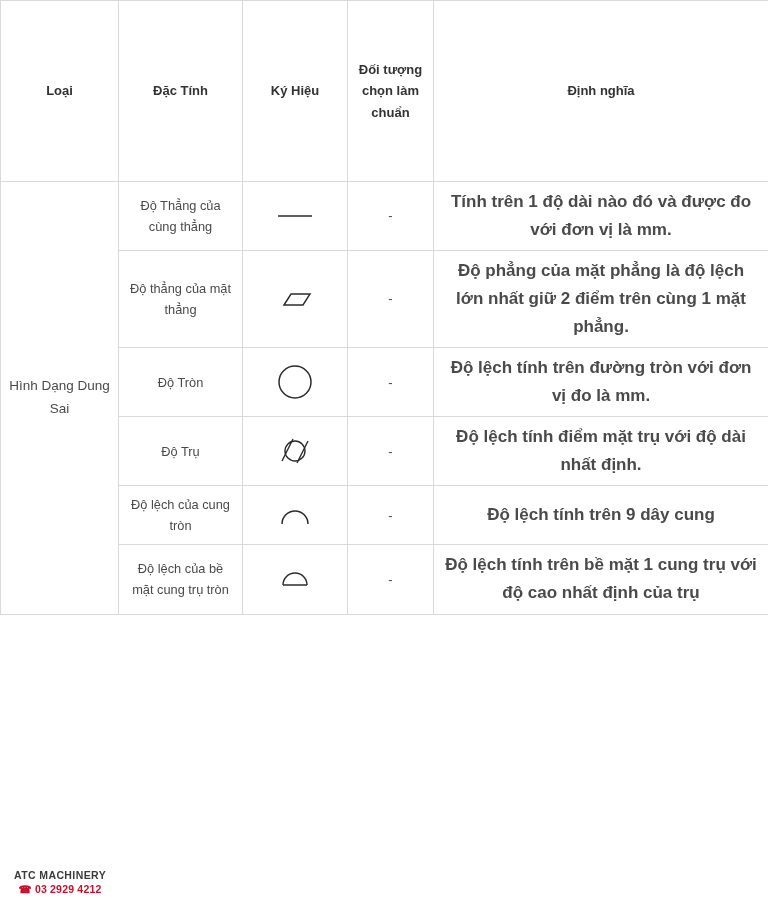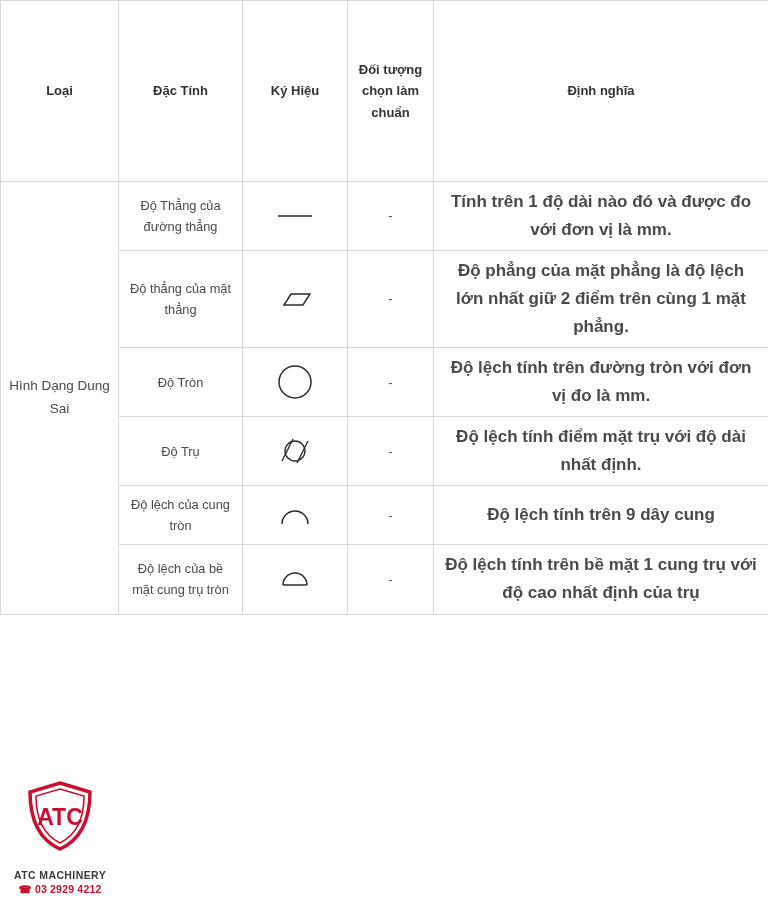--- a/index.html
+++ b/index.html
@@ -125,21 +125,21 @@
         <th>Đặc Tính</th>
         <th>Ký Hiệu</th>
         <th>Đối tượng chọn làm chuẩn</th>
         <th>Định nghĩa</th>
       </tr>
     </thead>
     <tbody>
 
       <tr>
         <td class="cell-loai" rowspan="6">Hình Dạng Dung Sai</td>
-        <td class="cell-dac">Độ Thẳng của đường thẳng</td>
+        <td class="cell-dac">Độ Thẳng của cùng thẳng</td>
         <td>
           <div class="sym">
             <svg width="46" height="20" viewBox="0 0 46 20">
                 <line x1="6" y1="10" x2="40" y2="10" stroke="#2b2b2b" stroke-width="1.6"></line>
               </svg>
           </div>
         </td>
         <td class="cell-doi">-</td>
         <td class="cell-dinh">Tính trên 1 độ dài nào đó và được đo với đơn vị là mm.</td>
       </tr>
@@ -209,27 +209,20 @@
           </div>
         </td>
         <td class="cell-doi">-</td>
         <td class="cell-dinh">Độ lệch tính trên bề mặt 1 cung trụ với độ cao nhất định của trụ</td>
       </tr>
 
     </tbody>
   </table>
 
   <div class="logo">
-    <div class="shield">
-      <svg width="72" height="72" viewBox="0 0 72 72">
-        <path d="M36 3 L66 12 C66 40 56 60 36 69 C16 60 6 40 6 12 Z" fill="#ffffff" stroke="#c8102e" stroke-width="3.5"></path>
-        <path d="M36 9 L60 16 C60 39 52 55 36 63 C20 55 12 39 12 16 Z" fill="#ffffff" stroke="#c8102e" stroke-width="1.6"></path>
-        <text x="36" y="45" text-anchor="middle" font-family="Liberation Sans, sans-serif" font-size="23" font-weight="bold" fill="#c8102e">ATC</text>
-      </svg>
-    </div>
     <div class="brand">ATC MACHINERY</div>
     <div class="phone">
       <span>☎</span>
       <span>03 2929 4212</span>
     </div>
   </div>
 
 </div>
 
 </body></html>

